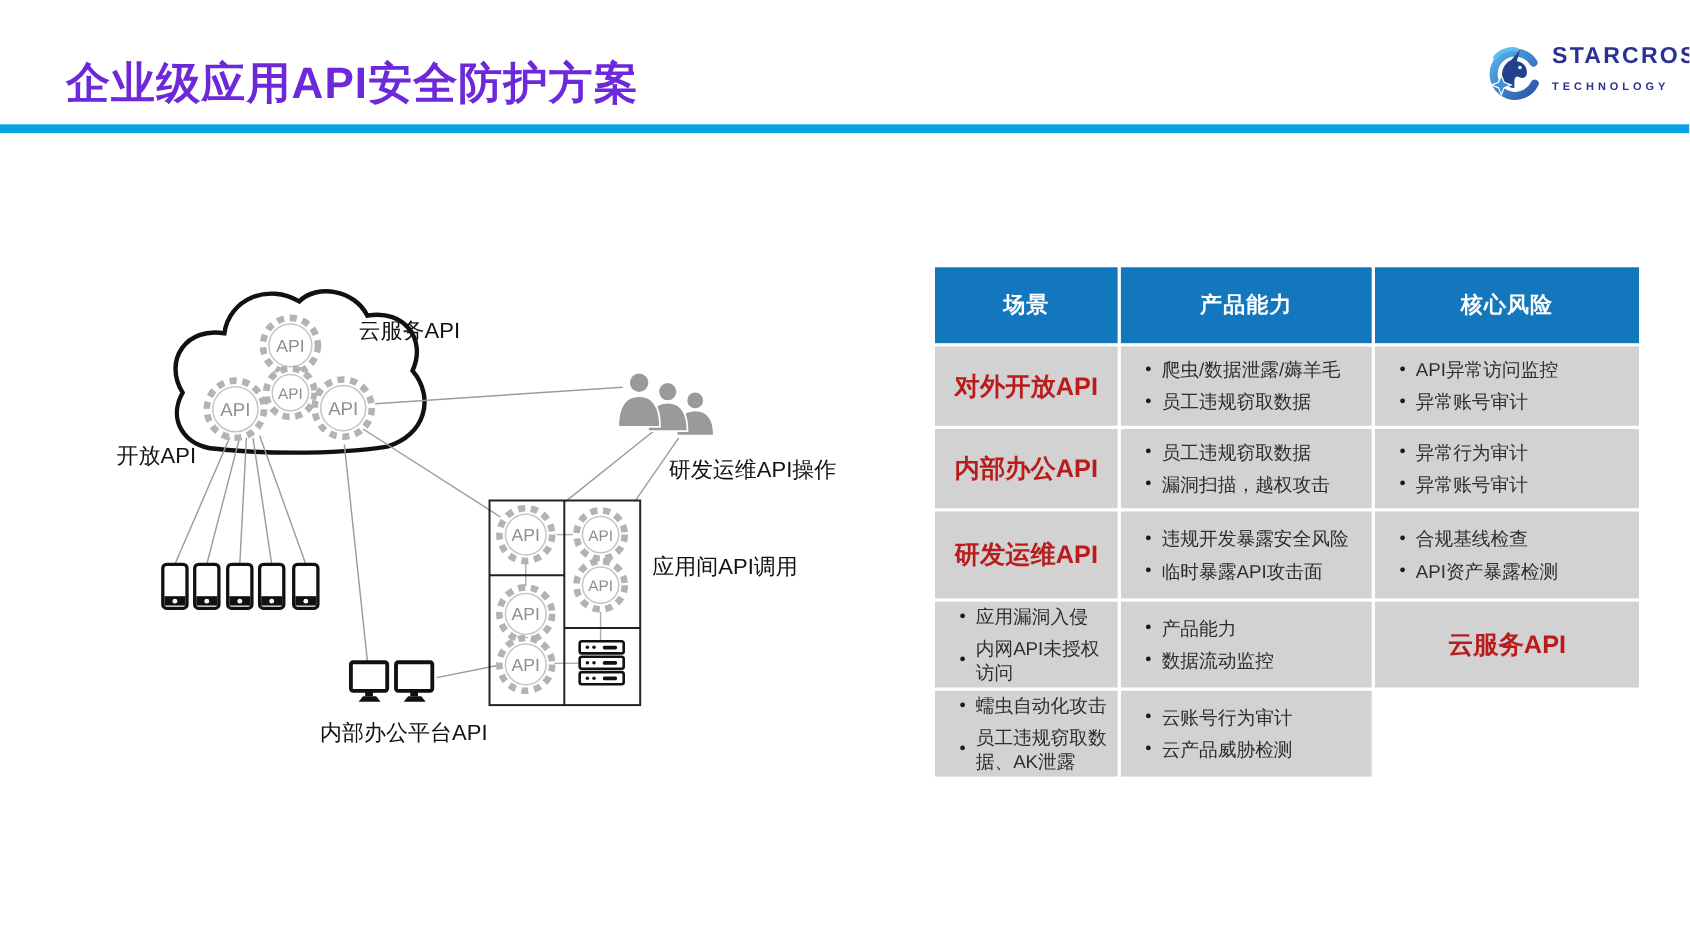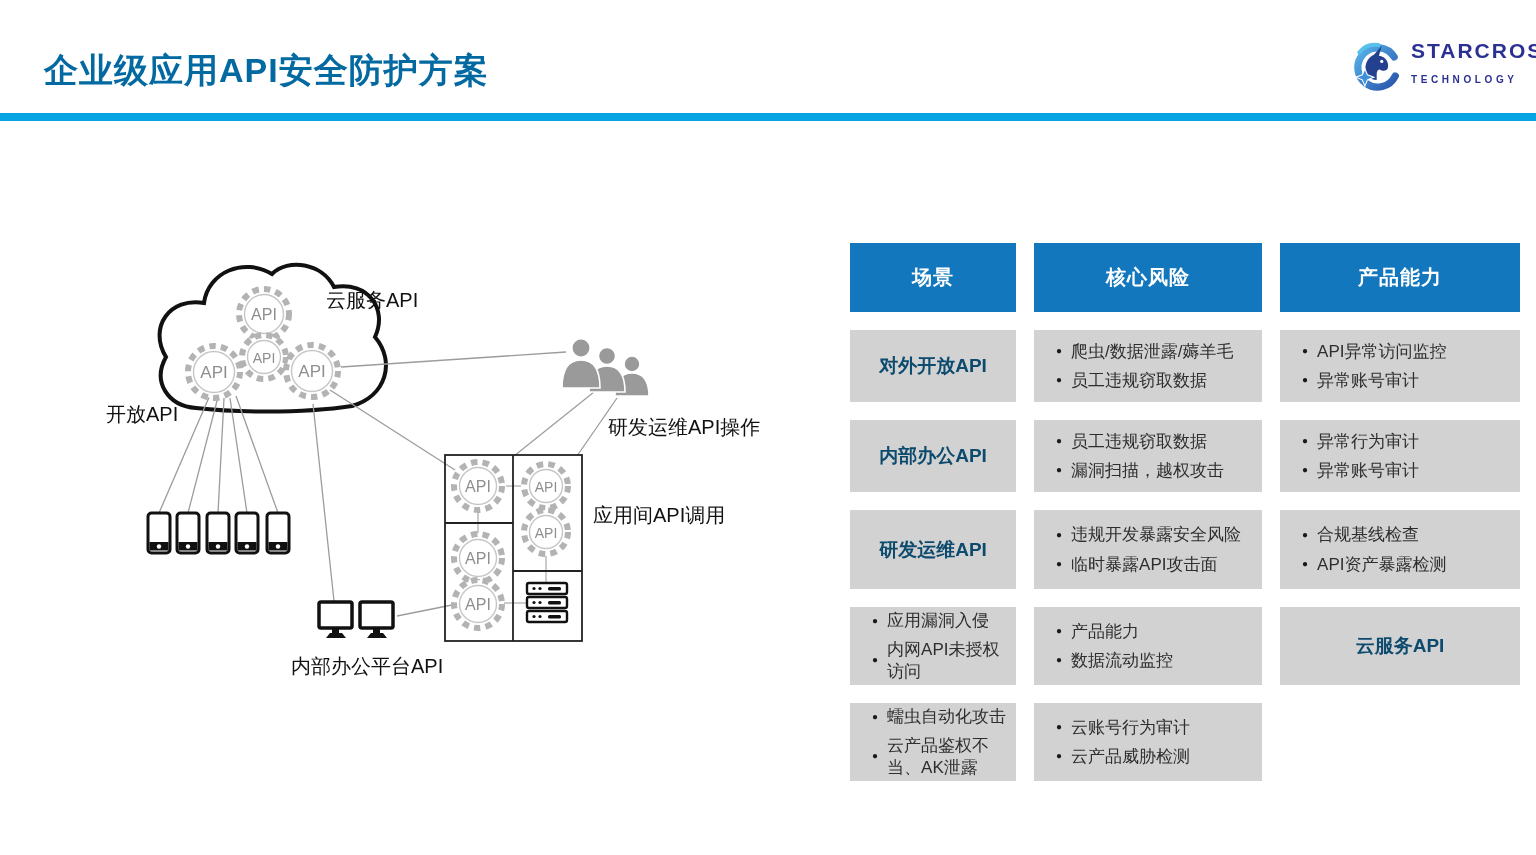--- a/index.html
+++ b/index.html
@@ -1,40 +1,40 @@
 <!DOCTYPE html>
 <html><head>
 <meta charset="utf-8">
 <style>
   html,body{margin:0;padding:0;background:#ffffff;}
   body{font-family:"Liberation Sans","DejaVu Sans",sans-serif;}
   .slide{position:relative;width:1536px;height:855px;background:#ffffff;overflow:hidden;}
 
   
-  .title{position:absolute;left:44px;top:48px;font-size:34px;font-weight:bold;
-         color:#0369a1;letter-spacing:1px;white-space:nowrap;}
+  .title{position:absolute;left:60px;top:48px;font-size:40px;font-weight:bold;
+         color:#6d28d9;letter-spacing:1px;white-space:nowrap;}
   .divider{position:absolute;left:0;top:113px;width:1536px;height:8px;background:#07a4e4;}
 
   .logo{position:absolute;left:1348px;top:40px;display:flex;align-items:flex-start;}
   .logo-text{margin-left:9px;display:flex;flex-direction:column;}
   .logo-main{font-size:21px;font-weight:bold;color:#2b3193;letter-spacing:2px;line-height:1.05;}
   .logo-sub{font-size:10px;font-weight:bold;color:#2b3193;letter-spacing:3.6px;margin-top:12px;}
 
   
   #diagram{position:absolute;left:0;top:140px;width:820px;height:715px;}
   #diagram text{font-family:"Liberation Sans","DejaVu Sans",sans-serif;}
   .dlabel{font-size:20px;font-weight:500;fill:#111;}
 
   
   .tbl{position:absolute;left:834px;top:243px;width:640px;display:grid;
        grid-template-columns:166px 228px 240px;
-       grid-template-rows:69px 72px 72px 79px 78px 78px;gap:18px;padding-left:16px;}
+       grid-template-rows:69px 72px 72px 79px 78px 78px;gap:3px;padding-left:16px;}
   .th{background:#1277bd;color:#ffffff;font-weight:bold;font-size:20px;
       display:flex;align-items:center;justify-content:center;letter-spacing:1px;}
-  .scene{background:#d2d2d2;color:#0c4a6e;font-weight:bold;font-size:19px;
+  .scene{background:#d2d2d2;color:#b91c1c;font-weight:bold;font-size:23px;
          display:flex;align-items:center;justify-content:center;}
   .list{background:#d2d2d2;display:flex;flex-direction:column;justify-content:center;
         padding-left:22px;padding-right:6px;gap:8px;font-size:17px;color:#2e2e2e;}
   .li{display:flex;align-items:center;line-height:1.25;}
   .dot{font-size:10px;margin-right:9px;color:#1a1a1a;flex:0 0 auto;}
 </style>
 </head>
 <body>
 
 <div class="slide">
@@ -207,22 +207,22 @@
 
     <text class="dlabel" x="326" y="307">云服务API</text>
     <text class="dlabel" x="106" y="421">开放API</text>
     <text class="dlabel" x="608" y="434">研发运维API操作</text>
     <text class="dlabel" x="593" y="522">应用间API调用</text>
     <text class="dlabel" x="291" y="673">内部办公平台API</text>
   </svg>
 
   <div class="tbl">
     <div class="th">场景</div>
+    <div class="th">产品能力</div>
     <div class="th">核心风险</div>
-    <div class="th">产品能力</div>
 
     <div class="scene">对外开放API</div>
     <div class="list">
       <div class="li">
           <span class="dot">●</span>
           <span>爬虫/数据泄露/薅羊毛</span>
         </div>
       <div class="li">
           <span class="dot">●</span>
           <span>员工违规窃取数据</span>
@@ -305,21 +305,21 @@
     </div>
 
     <div class="scene">云服务API</div>
     <div class="list">
       <div class="li">
           <span class="dot">●</span>
           <span>蠕虫自动化攻击</span>
         </div>
       <div class="li">
           <span class="dot">●</span>
-          <span>云产品鉴权不当、AK泄露</span>
+          <span>员工违规窃取数据、AK泄露</span>
         </div>
     </div>
     <div class="list">
       <div class="li">
           <span class="dot">●</span>
           <span>云账号行为审计</span>
         </div>
       <div class="li">
           <span class="dot">●</span>
           <span>云产品威胁检测</span>

